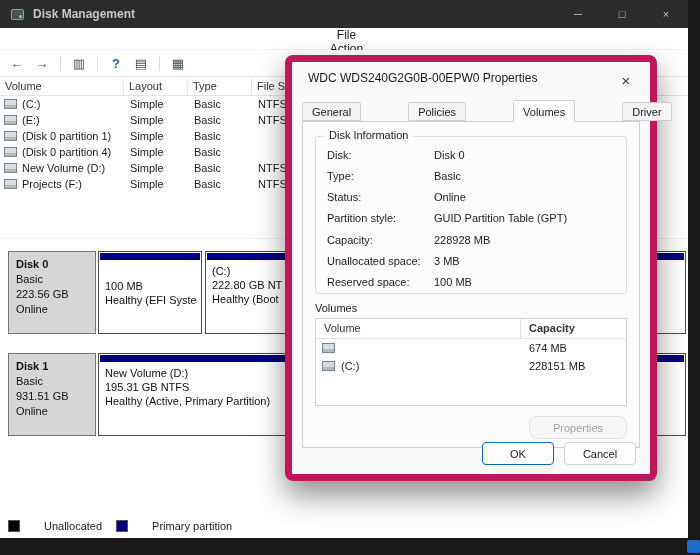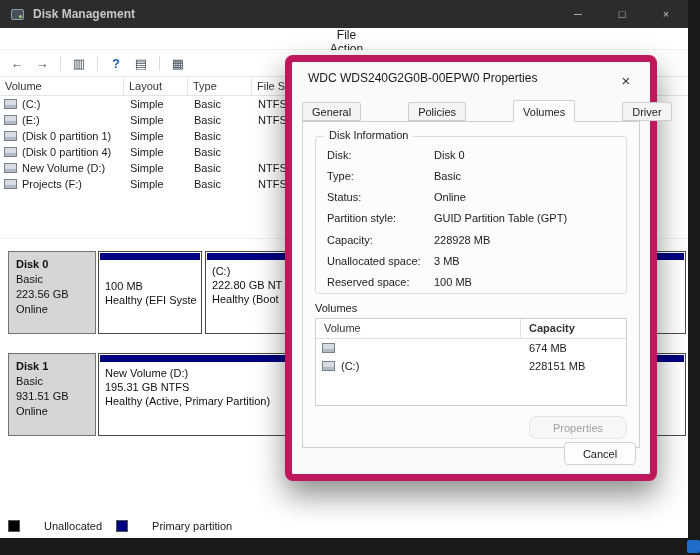--- a/index.html
+++ b/index.html
@@ -334,18 +334,19 @@
               <span class="drive-icon"></span>
               <span>(C:)</span>
             </span>
           <span class="vt-c2">228151 MB</span>
         </div>
       </div>
 
       <div class="props-btn">Properties</div>
     </div>
 
+    <div class="dlg-btn btn-ok" style="border-color: rgb(0, 103, 192);">OK</div>
     <div class="dlg-btn btn-cancel">Cancel</div>
   </div>
 
   <div class="taskbar-icon" style="background-color: rgb(31, 108, 201);"></div>
 
 </div>
 
 </body></html>

